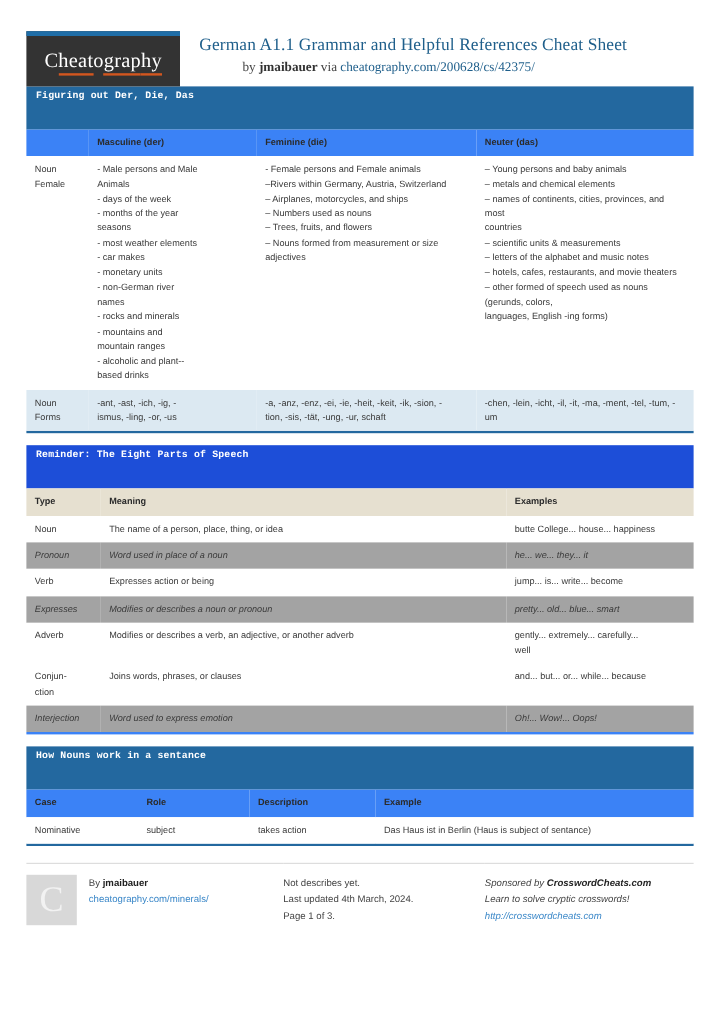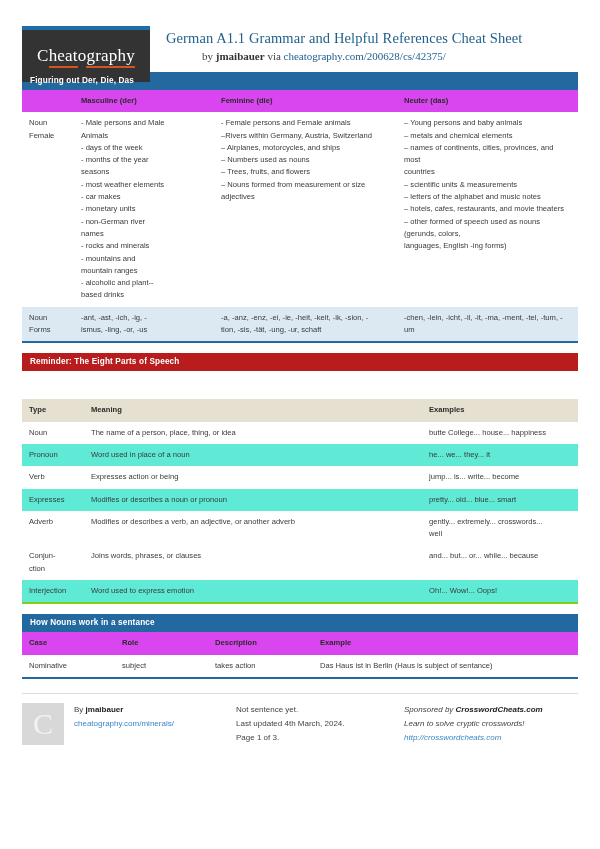--- a/index.html
+++ b/index.html
@@ -11,21 +11,21 @@
     width: 600px; height: 849px;
     font-family: "Liberation Sans", sans-serif;
     color: #2b2b2b;
     overflow: hidden;
   }
   .page { width: 600px; height: 849px; position: relative; padding: 0 22px; }
 
   
   .header { display: flex; align-items: flex-start; padding-top: 26px; height: 62px; }
   .logo-box {
-    width: 128px; height: 56px;
+    width: 128px; height: 46px;
     background: #333333;
     border-top: 4px solid #1f6ea8;
     display: flex; align-items: center; justify-content: center;
     flex: 0 0 auto;
   }
   .logo-text {
     font-family: "Liberation Serif", serif;
     color: #ffffff;
     font-size: 17px;
     letter-spacing: .2px;
@@ -52,49 +52,50 @@
   }
   .byline .author { font-weight: bold; color: #333; }
   .byline a { color: #1f5f8b; text-decoration: none; }
 
   
   .section { margin-top: 10px; }
   .sec-head {
     color: #ffffff;
     font-size: 8.2px;
     font-weight: bold;
-    padding: 4px 8px 5px 8px;
+    padding: 4px 8px 23px 8px;
     letter-spacing: .15px;
+    font-family: Liberation Mono, monospace;
   }
   .sec-head.blue { background: #23689f; }
-  .sec-head.gold { background: #b91c1c; }
+  .sec-head.gold { background: #1d4ed8; }
   .sec-body { border-bottom: 2px solid #23689f; }
-  .sec-body.goldline { border-bottom: 2px solid #84cc16; margin-top: 28px; }
+  .sec-body.goldline { border-bottom: 2px solid #3b82f6; }
 
   table { width: 100%; border-collapse: collapse; table-layout: fixed; }
   td, th {
     font-size: 7.6px;
     line-height: 1.62;
     vertical-align: top;
     padding: 5px 7px 5px 7px;
     text-align: left;
     font-weight: normal;
     color: #3a3a3a;
   }
   th { font-weight: bold; color: #2b2b2b; }
 
   
-  .t-blue tr.hdr { background: #d946ef; }
+  .t-blue tr.hdr { background: #3b82f6; }
   .t-blue tr.r-odd { background: #ffffff; }
   .t-blue tr.r-even { background: #dce9f2; }
 
   
   .t-gold tr.hdr { background: #e6e0d0; }
   .t-gold tr.r-odd { background: #ffffff; }
-  .t-gold tr.r-even { background: #5eead4; }
+  .t-gold tr.r-even { background: #a3a3a3; font-style: italic; }
 
   .cellline { display: block; }
 
   
   .footer { margin-top: 14px; display: flex; gap: 0; }
   .fcol { flex: 1 1 0; padding-right: 14px; border-top: 1px solid #dddddd; padding-top: 9px; display: flex; }
   .fcol.c1 { flex: 0 0 214px; }
   .fcol.c2 { flex: 0 0 168px; }
   .fcol.c3 { flex: 1 1 auto; padding-right: 0; font-style: italic; }
   .avatar {
@@ -265,21 +266,21 @@
               </td>
           </tr>
           <tr class="r-odd">
             <td>
                 <span class="cellline">Adverb</span>
               </td>
             <td>
                 <span class="cellline">Modifies or describes a verb, an adjective, or another adverb</span>
               </td>
             <td>
-              <span class="cellline">gently... extremely... crosswords...</span>
+              <span class="cellline">gently... extremely... carefully...</span>
               <span class="cellline">well</span>
             </td>
           </tr>
           <tr class="r-odd">
             <td>
               <span class="cellline">Conjun-</span>
               <span class="cellline">ction</span>
             </td>
             <td>
                 <span class="cellline">Joins words, phrases, or clauses</span>
@@ -337,21 +338,21 @@
       <div class="avatar">
           <span>C</span>
         </div>
       <div class="fmeta">
         <div><span>By </span><span class="strong">jmaibauer</span></div>
         <div><a href="#">cheatography.com/minerals/</a></div>
       </div>
     </div>
     <div class="fcol c2">
       <div class="fmeta">
-        <div>Not sentence yet.</div>
+        <div>Not describes yet.</div>
         <div>Last updated 4th March, 2024.</div>
         <div>Page 1 of 3.</div>
       </div>
     </div>
     <div class="fcol c3">
       <div class="fmeta">
         <div class="nowrapline"><span>Sponsored by </span><span class="strong">CrosswordCheats.com</span></div>
         <div>Learn to solve cryptic crosswords!</div>
         <div><a href="#">http://crosswordcheats.com</a></div>
       </div>

